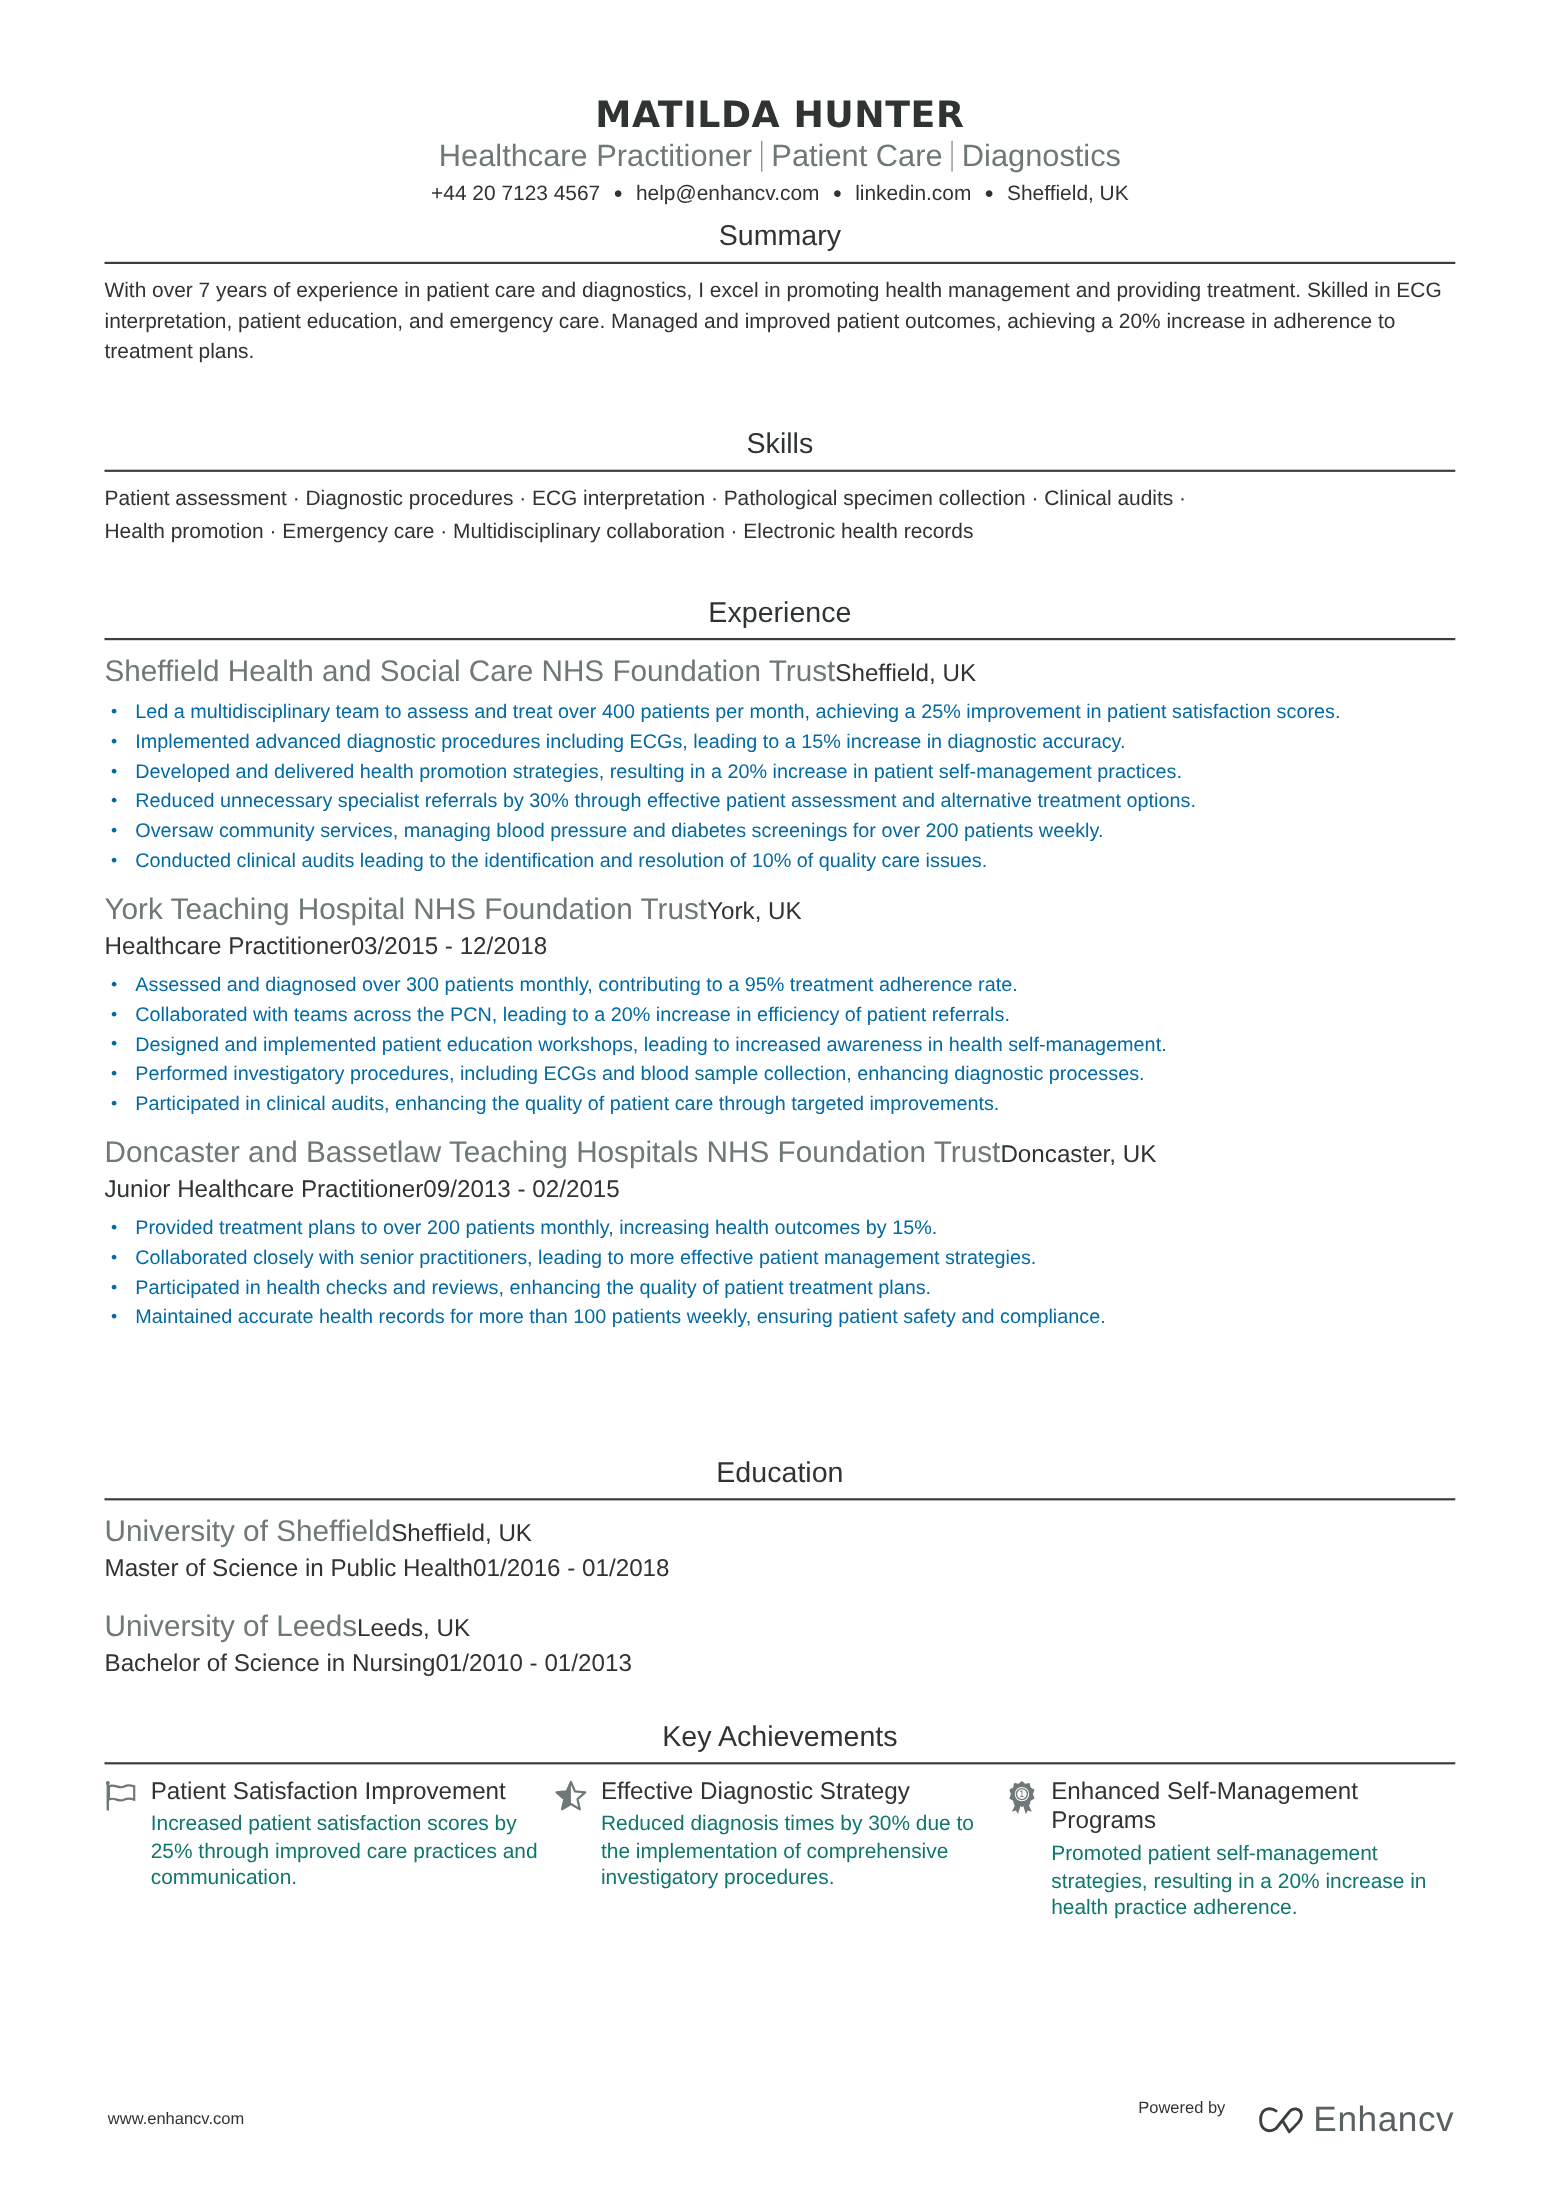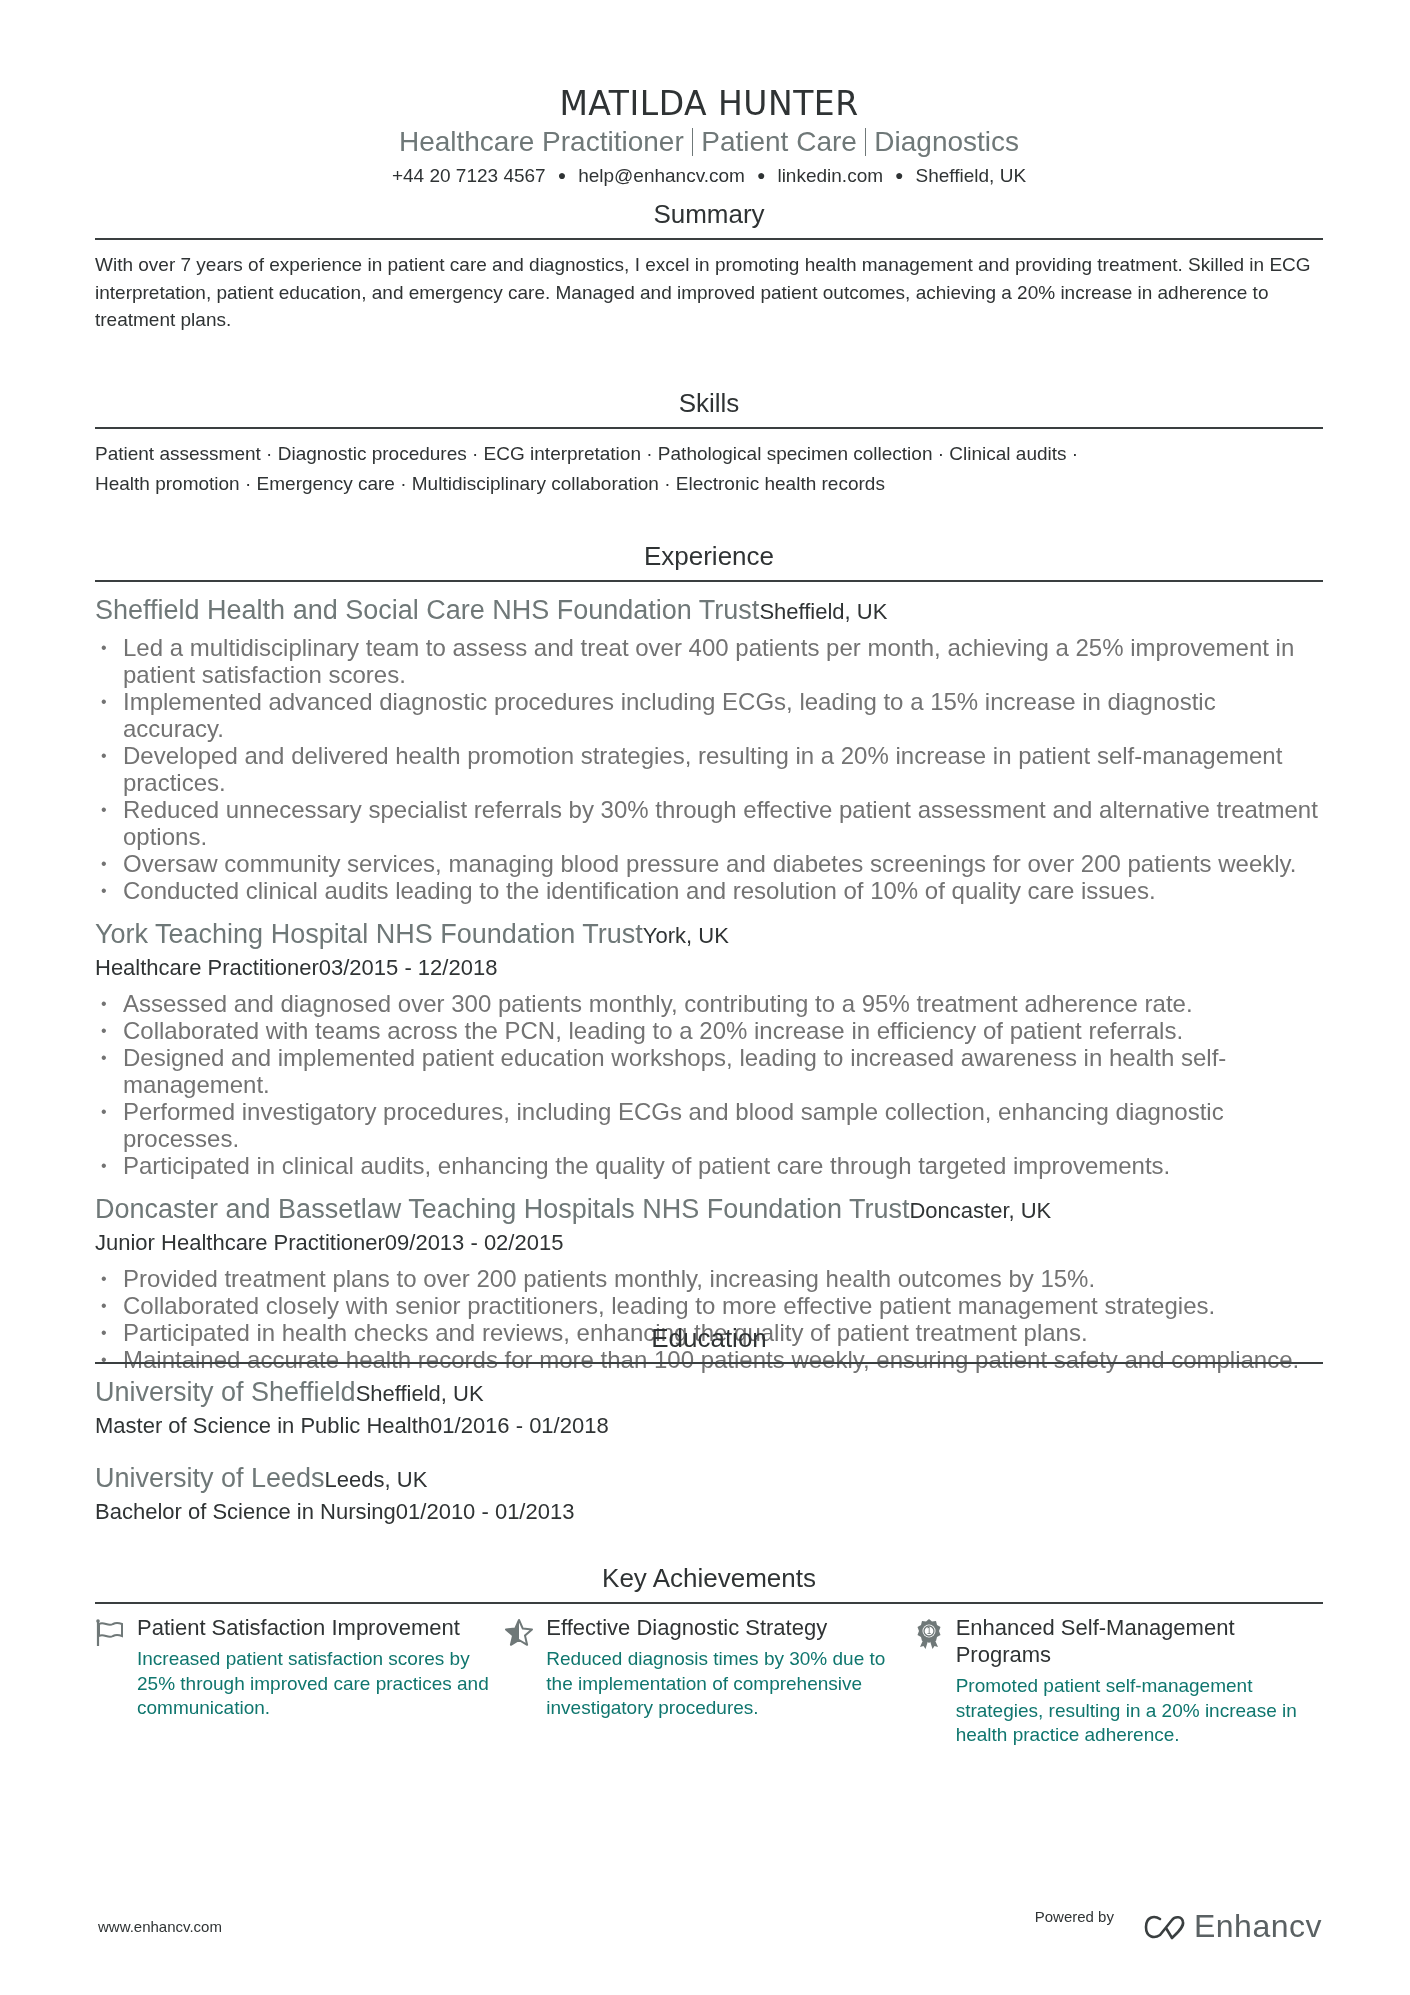--- a/index.html
+++ b/index.html
@@ -1,20 +1,20 @@
 <!DOCTYPE html>
 <html><head>
 <meta charset="utf-8">
 <style>
   html, body { margin: 0; padding: 0; background: #ffffff; }
   body { width: 1410px; height: 1995px; position: relative; overflow: hidden;
          font-family: "Liberation Sans", "DejaVu Sans", sans-serif; color: #2f3334; }
   .page { position: absolute; left: 95px; top: 0; width: 1228px; }
   .header { text-align: center; padding-top: 84px; }
-  .name { font-family: "DejaVu Sans", sans-serif; font-weight: normal; font-size: 33px; letter-spacing: 0.5px; color: #2f3334; line-height: 40px; }
+  .name { font-family: "DejaVu Sans", sans-serif; font-weight: bold; font-size: 33px; letter-spacing: 0.5px; color: #2f3334; line-height: 40px; }
   .title { font-size: 28px; color: #6f7878; line-height: 36px; margin-top: 0px; }
   .title .sep { display: inline-block; width: 1.5px; height: 28px; background: #6f7878; vertical-align: -5px; margin: 0 8px; }
   .contacts { font-size: 19px; color: #2f3334; line-height: 26px; margin-top: 2px; }
   .contacts .dot { margin: 0 12px; font-size: 14px; vertical-align: 2px; }
 
   .section-title { text-align: center; font-size: 26px; color: #2f3334; line-height: 32px; }
   .rule { height: 2px; background: #3a3f40; margin-top: 8px; }
   .body-text { font-size: 19px; line-height: 27.5px; color: #2f3334; }
 
   .sec-summary { position: absolute; top: 198px; left: 0; right: 0; }
@@ -25,21 +25,21 @@
   .sec-edu { position: absolute; top: 1322px; left: 0; right: 0; }
   .sec-ach { position: absolute; top: 1562px; left: 0; right: 0; }
 
   .entry { margin-top: 10px; }
   .row { display: flex; align-items: baseline; }
   .org { font-size: 27px; color: #6f7878; line-height: 36px; }
   .loc { font-size: 22px; color: #2f3334; line-height: 30px; }
   .role { font-size: 22px; color: #2f3334; line-height: 32px; }
   .dates { font-size: 22px; color: #2f3334; line-height: 32px; }
   ul.bullets { list-style: none; margin: 6px 0 0 0; padding: 0; }
-  ul.bullets li { position: relative; padding-left: 28px; font-size: 24px; line-height: 27px; color: #737373; }
+  ul.bullets li { position: relative; padding-left: 28px; font-size: 18px; line-height: 27px; color: #0369a1; }
   ul.bullets li::before { content: "•"; position: absolute; left: 6px; top: 0; font-size: 16px; }
 
   .exp1 { margin-top: 10px; }
   .exp2 { margin-top: 12px; }
   .exp3 { margin-top: 12px; }
 
   .edu-entry { margin-top: 10px; }
   .edu-entry + .edu-entry { margin-top: 18px; }
 
   .ach-grid { display: flex; margin-top: 10px; }

